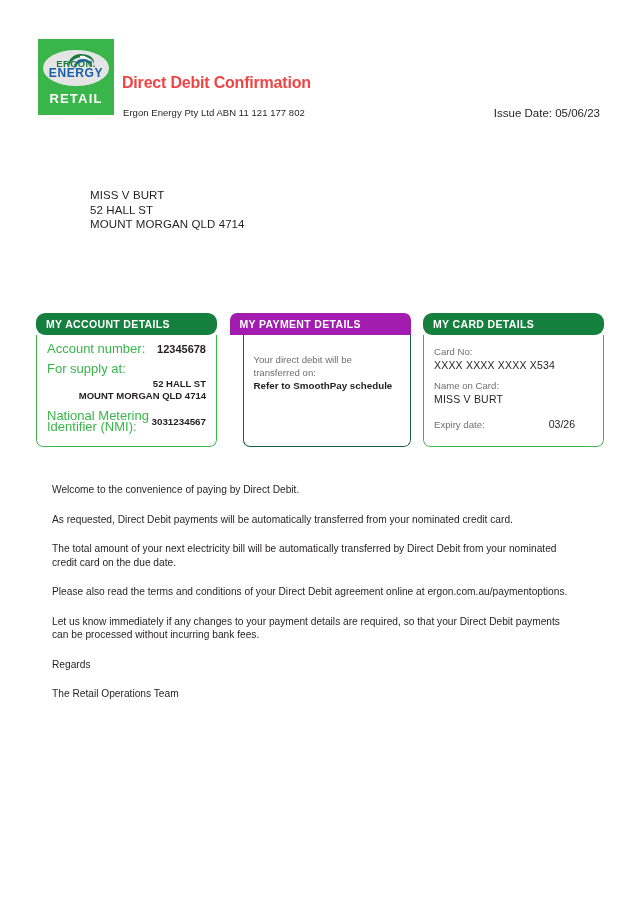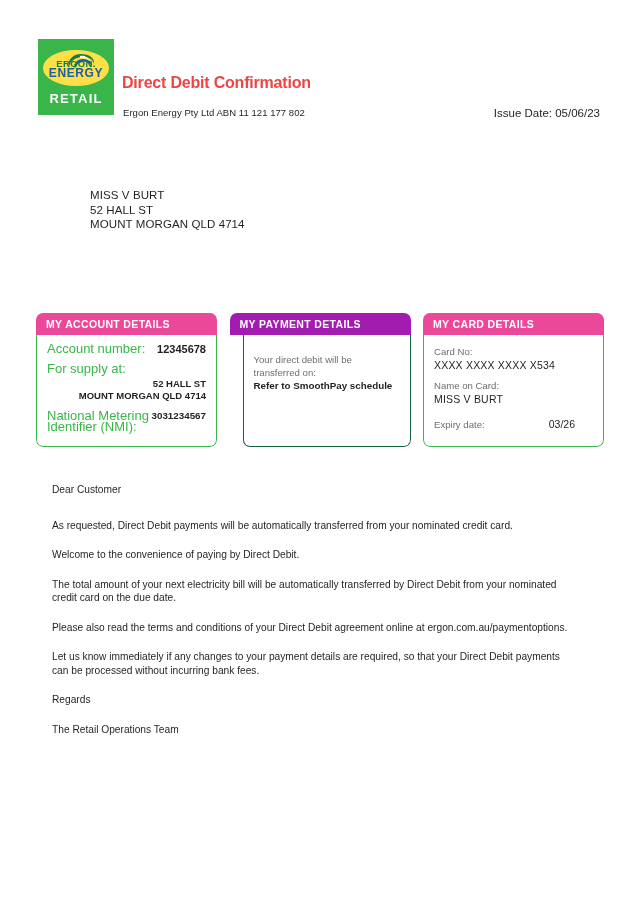--- a/index.html
+++ b/index.html
@@ -26,21 +26,21 @@
   .logo-box {
     position: absolute;
     left: 38px; top: 39px;
     width: 76px; height: 76px;
     background: #39b54a;
   }
   .logo-oval {
     position: absolute;
     left: 5px; top: 11px;
     width: 66px; height: 36px;
-    background: #fde047;
+    background: #e5e5e5;
     border-radius: 50% / 50%;
   }
   .logo-swoosh {
     position: absolute;
     left: 22px; top: 2px;
     width: 32px; height: 20px;
   }
   .logo-ergon {
     position: absolute;
     left: 0; top: 9px;
@@ -122,21 +122,21 @@
   }
   .card-head {
     height: 22px;
     line-height: 22px;
     padding: 0 0 0 10px;
     font-size: 10.5px;
     font-weight: bold;
     color: #ffffff;
     letter-spacing: 0.35px;
   }
-  .card-head.bright { background: #ec4899; }
+  .card-head.bright { background: #15803d; border-radius: 9px; }
   .card-head.dark   { background: #a21caf; }
 
   .card-body {
     border: 1px solid #39b54a;
     border-top: none;
     border-radius: 0 0 7px 7px;
     height: 112px;
     box-sizing: border-box;
     padding: 8px 10px 0 10px;
     position: relative;
@@ -164,21 +164,21 @@
     font-size: 9.5px;
     font-weight: bold;
     line-height: 12px;
     margin-top: 4px;
   }
   .nmi-wrap {
     position: absolute;
     left: 10px; right: 10px;
     bottom: 14px;
     display: flex;
-    align-items: flex-start;
+    align-items: center;
     justify-content: space-between;
   }
   .nmi-val { font-size: 9.8px; font-weight: bold; }
 
   .pay-text {
     font-size: 9.6px;
     color: #6d6e71;
     line-height: 13px;
     margin-top: 10px;
   }
@@ -293,21 +293,20 @@
       <div class="exp-row">
         <span class="cd-lbl" style="margin-top:0;">Expiry date:</span>
         <span class="exp-val">03/26</span>
       </div>
     </div>
   </div>
 
 </div>
 
 <div class="letter">
-  <p class="salutation">Dear Customer</p>
+  <p>Welcome to the convenience of paying by Direct Debit.</p>
   <p>As requested, Direct Debit payments will be automatically transferred from your nominated credit card.</p>
-  <p>Welcome to the convenience of paying by Direct Debit.</p>
   <p>The total amount of your next electricity bill will be automatically transferred by Direct Debit from your nominated credit card on the due date.</p>
   <p>Please also read the terms and conditions of your Direct Debit agreement online at ergon.com.au/paymentoptions.</p>
   <p>Let us know immediately if any changes to your  payment details are required, so that your Direct Debit payments can be processed without incurring bank fees.</p>
   <p>Regards</p>
   <p>The Retail Operations Team</p>
 </div>
 
 </body></html>

